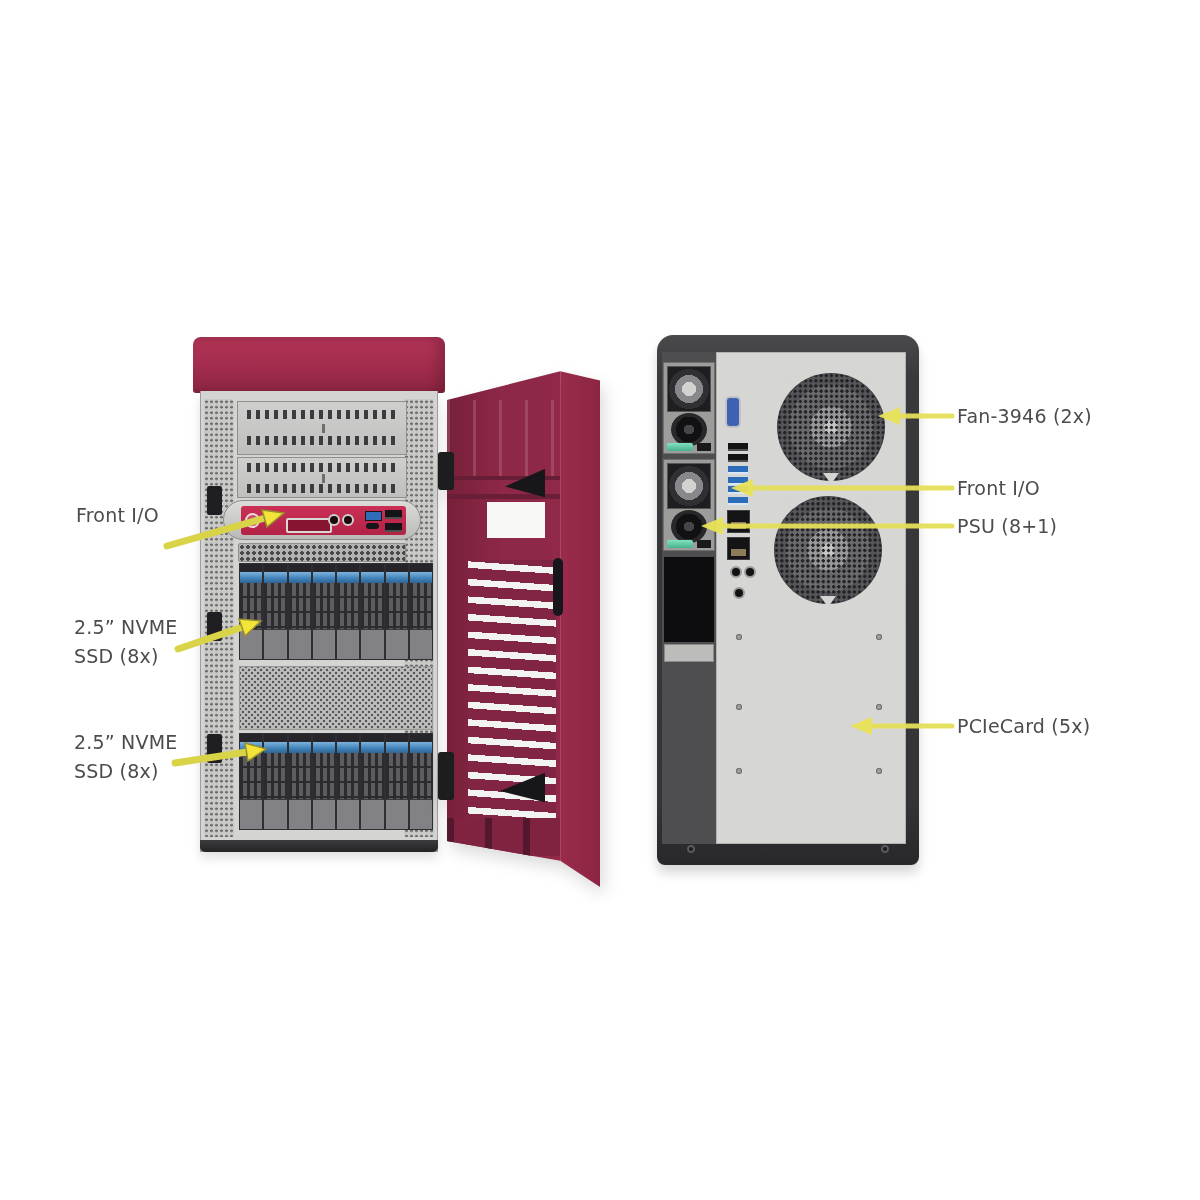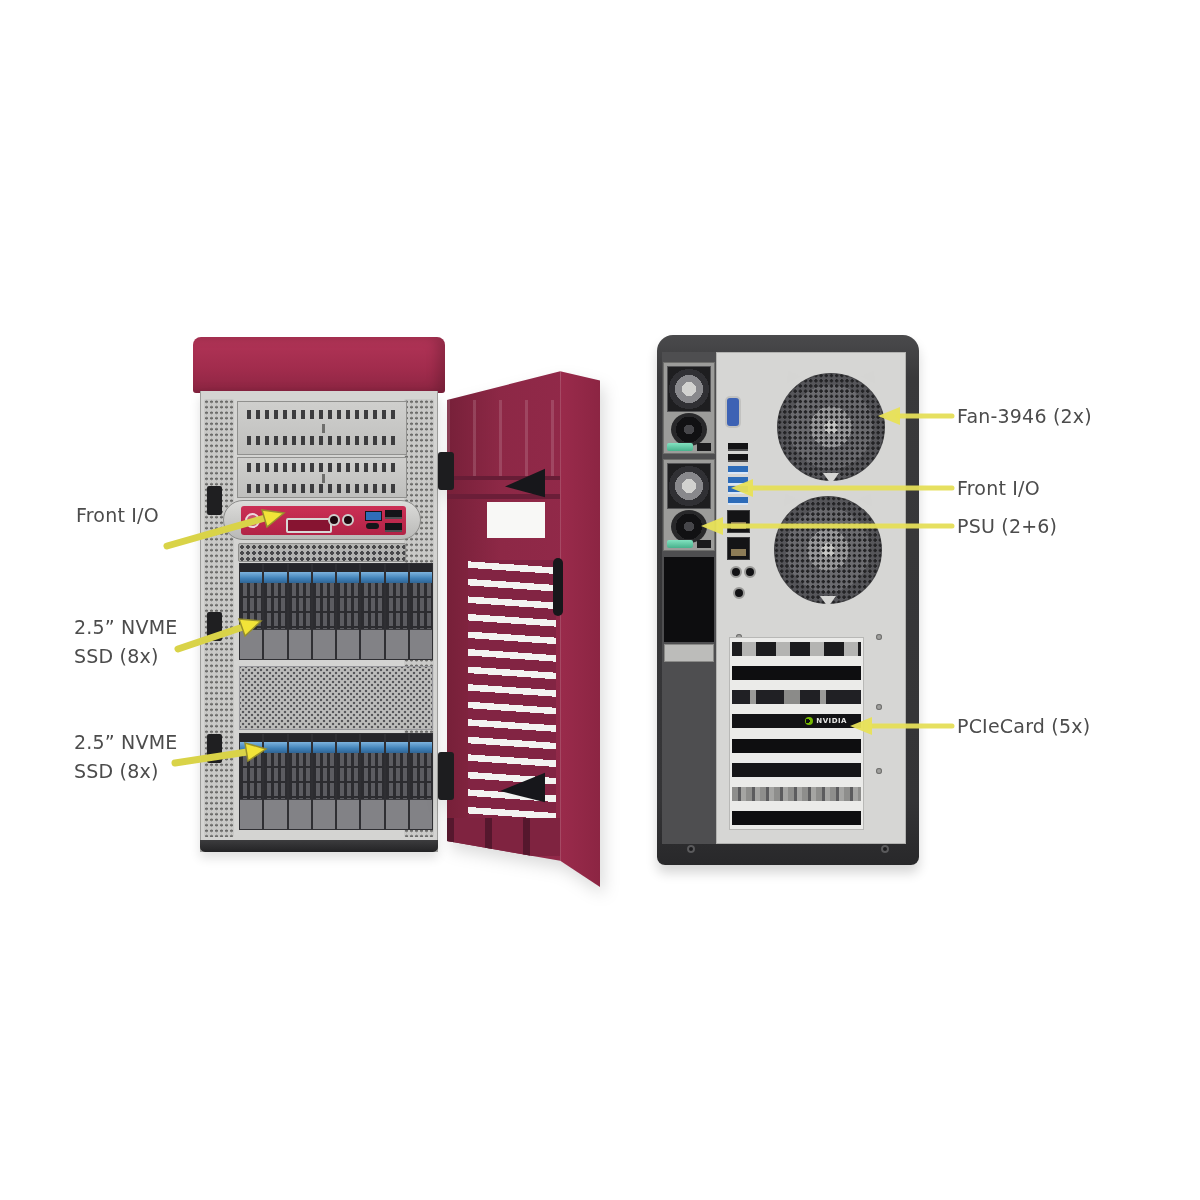--- a/index.html
+++ b/index.html
@@ -367,33 +367,20 @@
         <div class="fclip c-s"></div>
       </div>
 
       <div class="pscrew ps1"></div>
       <div class="pscrew ps2"></div>
       <div class="pscrew ps3"></div>
       <div class="pscrew ps4"></div>
       <div class="pscrew ps5"></div>
       <div class="pscrew ps6"></div>
 
-      <div class="pcie-area">
-        <div class="slot s1"></div>
-        <div class="slot s2"></div>
-        <div class="slot s3"></div>
-        <div class="slot s4">
-          <span class="gpu-eye"></span>
-          <span class="gpu-txt">NVIDIA</span>
-        </div>
-        <div class="slot s5"></div>
-        <div class="slot s6"></div>
-        <div class="slot s7"></div>
-        <div class="slot s8"></div>
-      </div>
     </div>
 
     <div class="psu-col">
       <div class="psu p1">
         <div class="psu-sq"></div>
         <div class="psu-rnd"></div>
         <div class="psu-latch"></div>
         <div class="psu-sock"></div>
       </div>
       <div class="psu p2">
@@ -445,19 +432,19 @@
     <span>2.5” NVME</span>
     <span>SSD (8x)</span>
   </div>
   <div class="lbl lbl-fan">
     <span>Fan-3946 (2x)</span>
   </div>
   <div class="lbl lbl-rear-io">
     <span>Front I/O</span>
   </div>
   <div class="lbl lbl-psu">
-    <span>PSU (2+6)</span>
+    <span>PSU (8+1)</span>
   </div>
   <div class="lbl lbl-pcie">
     <span>PCIeCard (5x)</span>
   </div>
 
 </div>
 
 </body></html>

